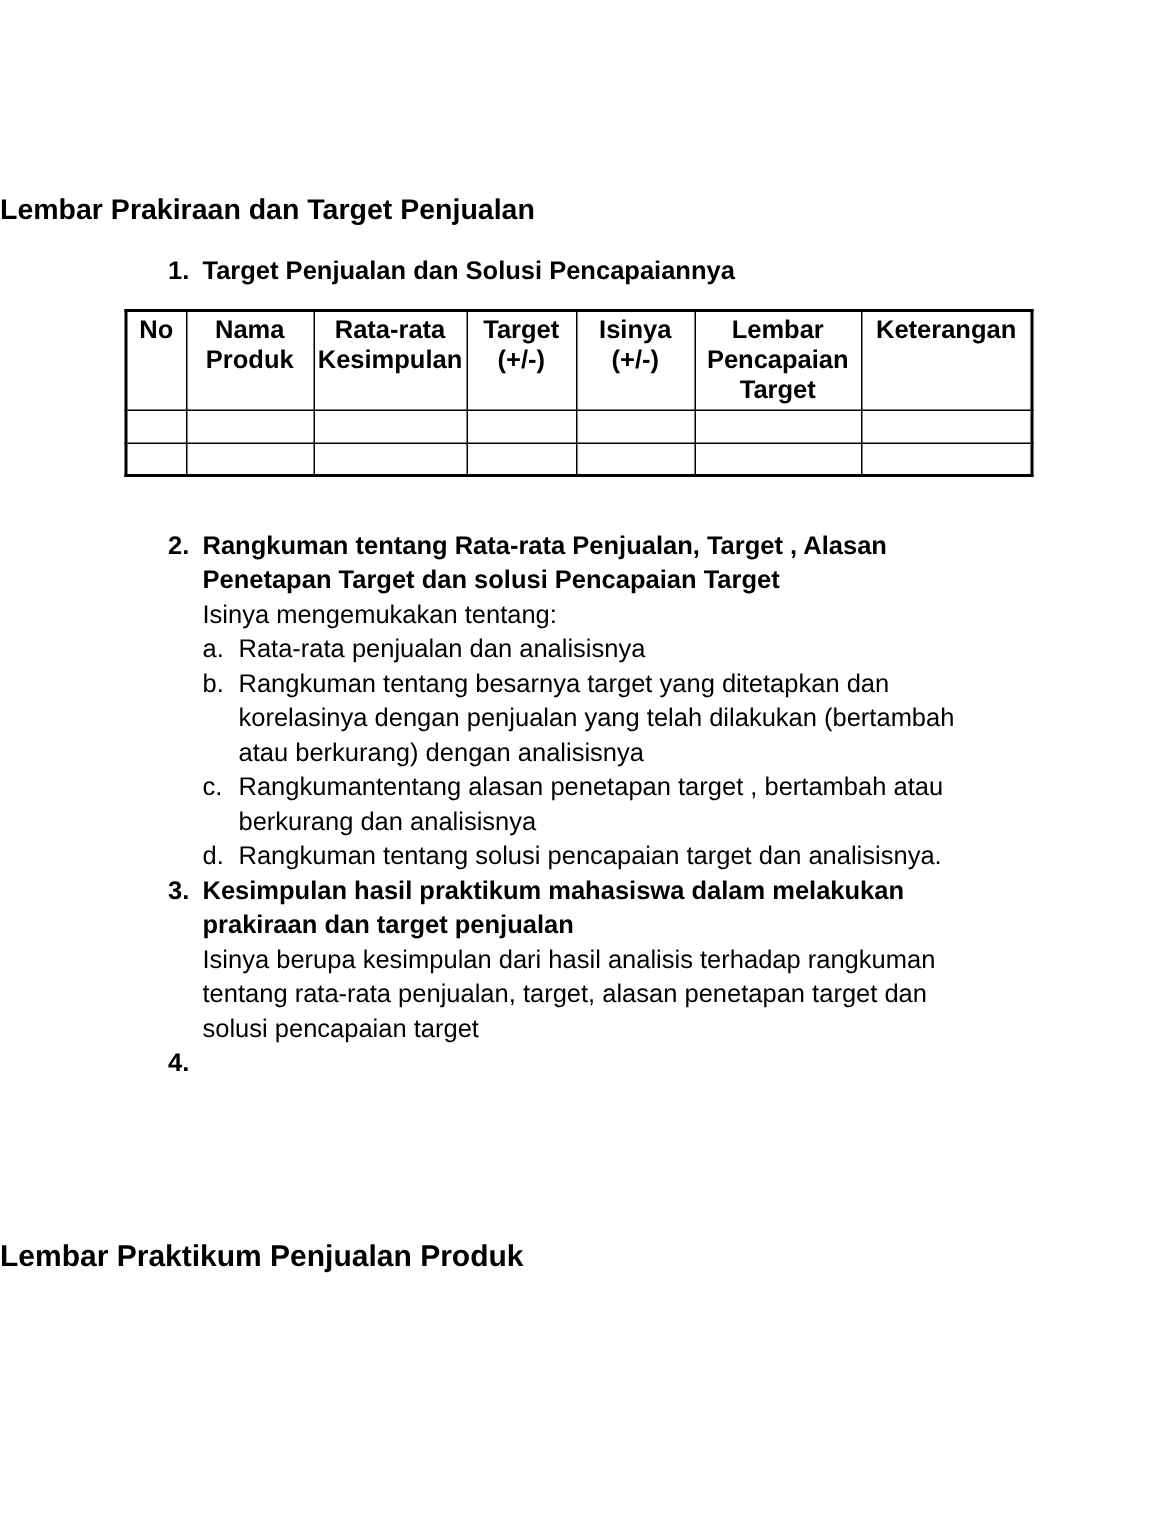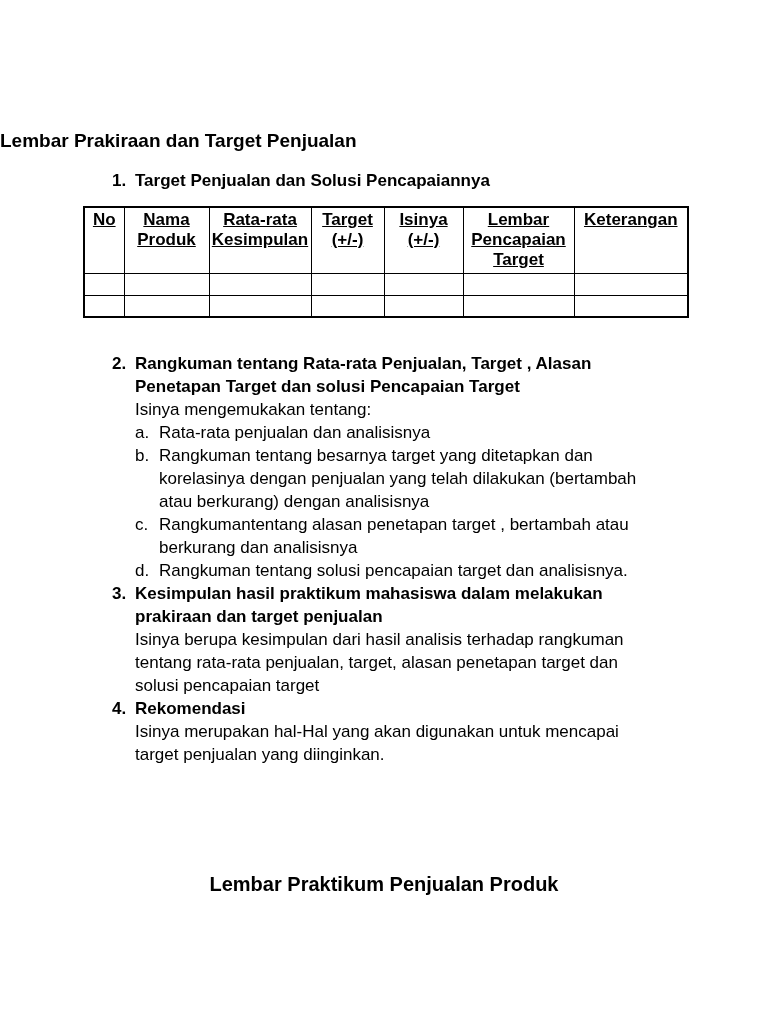--- a/index.html
+++ b/index.html
@@ -42,28 +42,28 @@
     padding: 2px 1px;
     overflow: hidden;
   }
   .sales-table th {
     font-size: 17px;
     line-height: 20px;
     font-weight: bold;
     text-align: center;
     vertical-align: top;
   }
-  .sales-table thead tr { height: 66px; text-decoration: underline; }
+  .sales-table thead tr { height: 66px; }
   .sales-table tbody tr { height: 22px; }
   .footer-title {
     margin: 106px 0 0 0;
     font-size: 20px;
     line-height: 24px;
     font-weight: bold;
-    text-align: center;
+    text-align: left;
   }
 </style>
 </head>
 <body>
 
 <div class="page">
 
   <h1 class="doc-title">Lembar Prakiraan dan Target Penjualan</h1>
 
   <div class="num-item s1">
@@ -143,21 +143,17 @@
   <div class="num-item">
     <span class="num">3.</span>
     <div class="num-body">
       <div class="heading">Kesimpulan hasil praktikum mahasiswa dalam melakukan prakiraan dan target penjualan</div>
       <div>Isinya berupa kesimpulan dari hasil analisis terhadap rangkuman tentang rata-rata penjualan, target, alasan penetapan target dan solusi pencapaian target</div>
     </div>
   </div>
 
   <div class="num-item">
     <span class="num">4.</span>
-    <div class="num-body">
-      <div class="heading">Rekomendasi</div>
-      <div>Isinya merupakan hal-Hal yang akan digunakan untuk mencapai target penjualan yang diinginkan.</div>
-    </div>
   </div>
 
   <h2 class="footer-title">Lembar Praktikum Penjualan Produk</h2>
 
 </div>
 
 </body></html>

